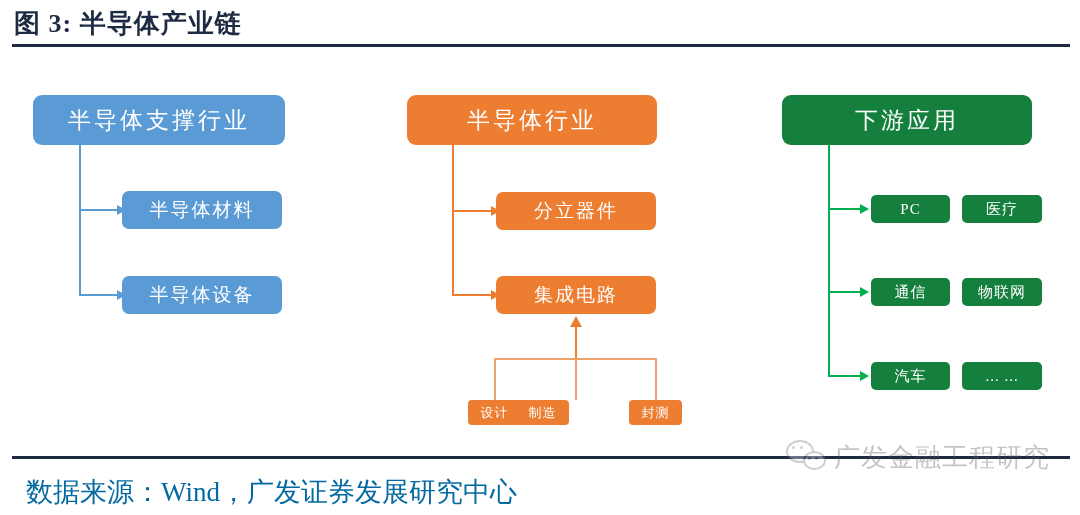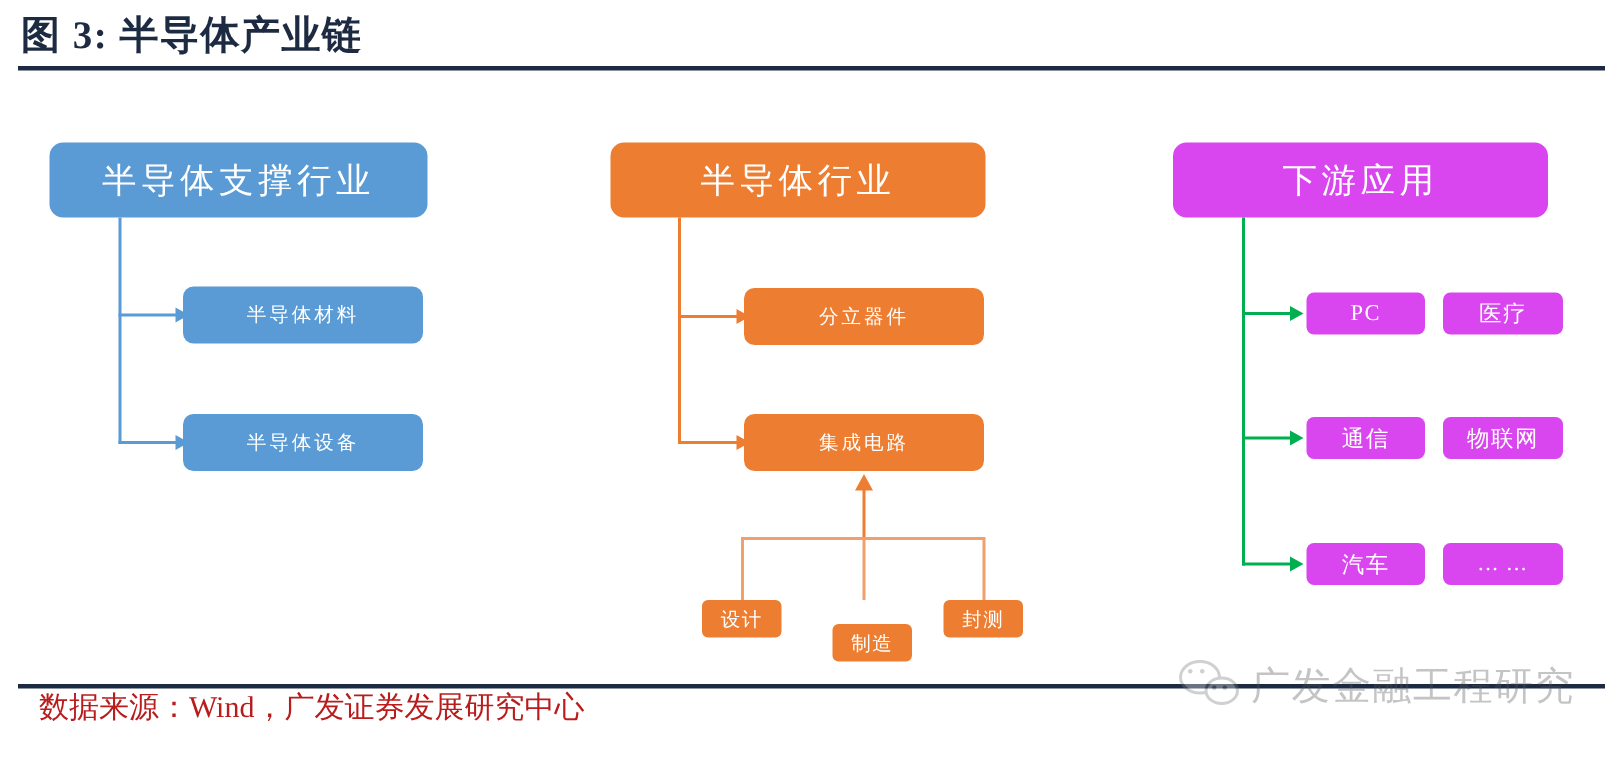--- a/index.html
+++ b/index.html
@@ -32,23 +32,23 @@
     background: #1d2b42;
   }
   .rule-bottom {
     position: absolute;
     left: 12px; top: 456px;
     width: 1058px; height: 3px;
     background: #1d2b42;
   }
   .source {
     position: absolute;
-    left: 26px; top: 458px;
-    font-size: 20px;
-    color: #b91c1c;
+    left: 26px; top: 474px;
+    font-size: 27px;
+    color: #0369a1;
     white-space: nowrap;
     font-family: "Liberation Serif", "DejaVu Serif", serif;
   }
 
   
   .watermark {
     position: absolute;
     left: 786px; top: 440px;
     display: flex; align-items: flex-start; gap: 8px;
     opacity: 0.34;
@@ -86,27 +86,27 @@
     display: flex;
     align-items: center;
     justify-content: center;
     color: #ffffff;
     border-radius: 7px;
     white-space: nowrap;
     font-family: "Liberation Serif", "DejaVu Serif", serif;
     letter-spacing: 2px;
   }
   .node.head      { font-size: 23px; border-radius: 9px; letter-spacing: 3px; }
-  .node.sub       { font-size: 13px; letter-spacing: 2px; }
+  .node.sub       { font-size: 19px; letter-spacing: 2px; }
   .node.leaf      { font-size: 15px; border-radius: 5px; letter-spacing: 1px; text-align: center; }
   .node.mini      { font-size: 13px; border-radius: 4px; letter-spacing: 1px; }
 
   .c-blue   { background: #5B9BD5; text-align: center; }
   .c-orange { background: #ED7D31; }
-  .c-green  { background: #d946ef; font-family: Liberation Serif, serif; }
+  .c-green  { background: #15803d; font-family: Liberation Serif, serif; }
 
   
   .ln { position: absolute; }
   .ln.v { width: 2px; }
   .ln.h { height: 2px; }
   .b-blue   { background: #5B9BD5; }
   .b-orange { background: #ED7D31; }
   .b-green  { background: #00AF50; }
   .b-orange-light { background: #F0A06A; }
 
@@ -159,21 +159,21 @@
   <div class="node sub c-orange" style="left:496px; top:276px; width:160px; height:38px;">集成电路</div>
 
   <div class="arrow up a-orange-up" style="left:570px; top:316px;"></div>
   <div class="ln v b-orange" style="left:575px; top:326px; height:33px;"></div>
   <div class="ln h b-orange-light" style="left:494px; top:358px; width:162px;"></div>
   <div class="ln v b-orange-light" style="left:494px; top:358px; height:42px;"></div>
   <div class="ln v b-orange-light" style="left:575px; top:358px; height:42px;"></div>
   <div class="ln v b-orange-light" style="left:655px; top:358px; height:42px;"></div>
 
   <div class="node mini c-orange" style="left:468px; top:400px; width:53px; height:25px;">设计</div>
-  <div class="node mini c-orange" style="left:555px; top:400px; width:53px; height:25px;margin-top:16px;">制造</div>
+  <div class="node mini c-orange" style="left:516px; top:400px; width:53px; height:25px;">制造</div>
   <div class="node mini c-orange" style="left:629px; top:400px; width:53px; height:25px;">封测</div>
 
   <div class="node head c-green" style="left:782px; top:95px; width:250px; height:50px;">下游应用</div>
 
   <div class="ln v b-green" style="left:828px; top:145px; height:232px;"></div>
 
   <div class="ln h b-green" style="left:828px; top:208px; width:34px;"></div>
   <div class="arrow right a-green" style="left:860px; top:204px;"></div>
   <div class="ln h b-green" style="left:828px; top:291px; width:34px;"></div>
   <div class="arrow right a-green" style="left:860px; top:287px;"></div>

